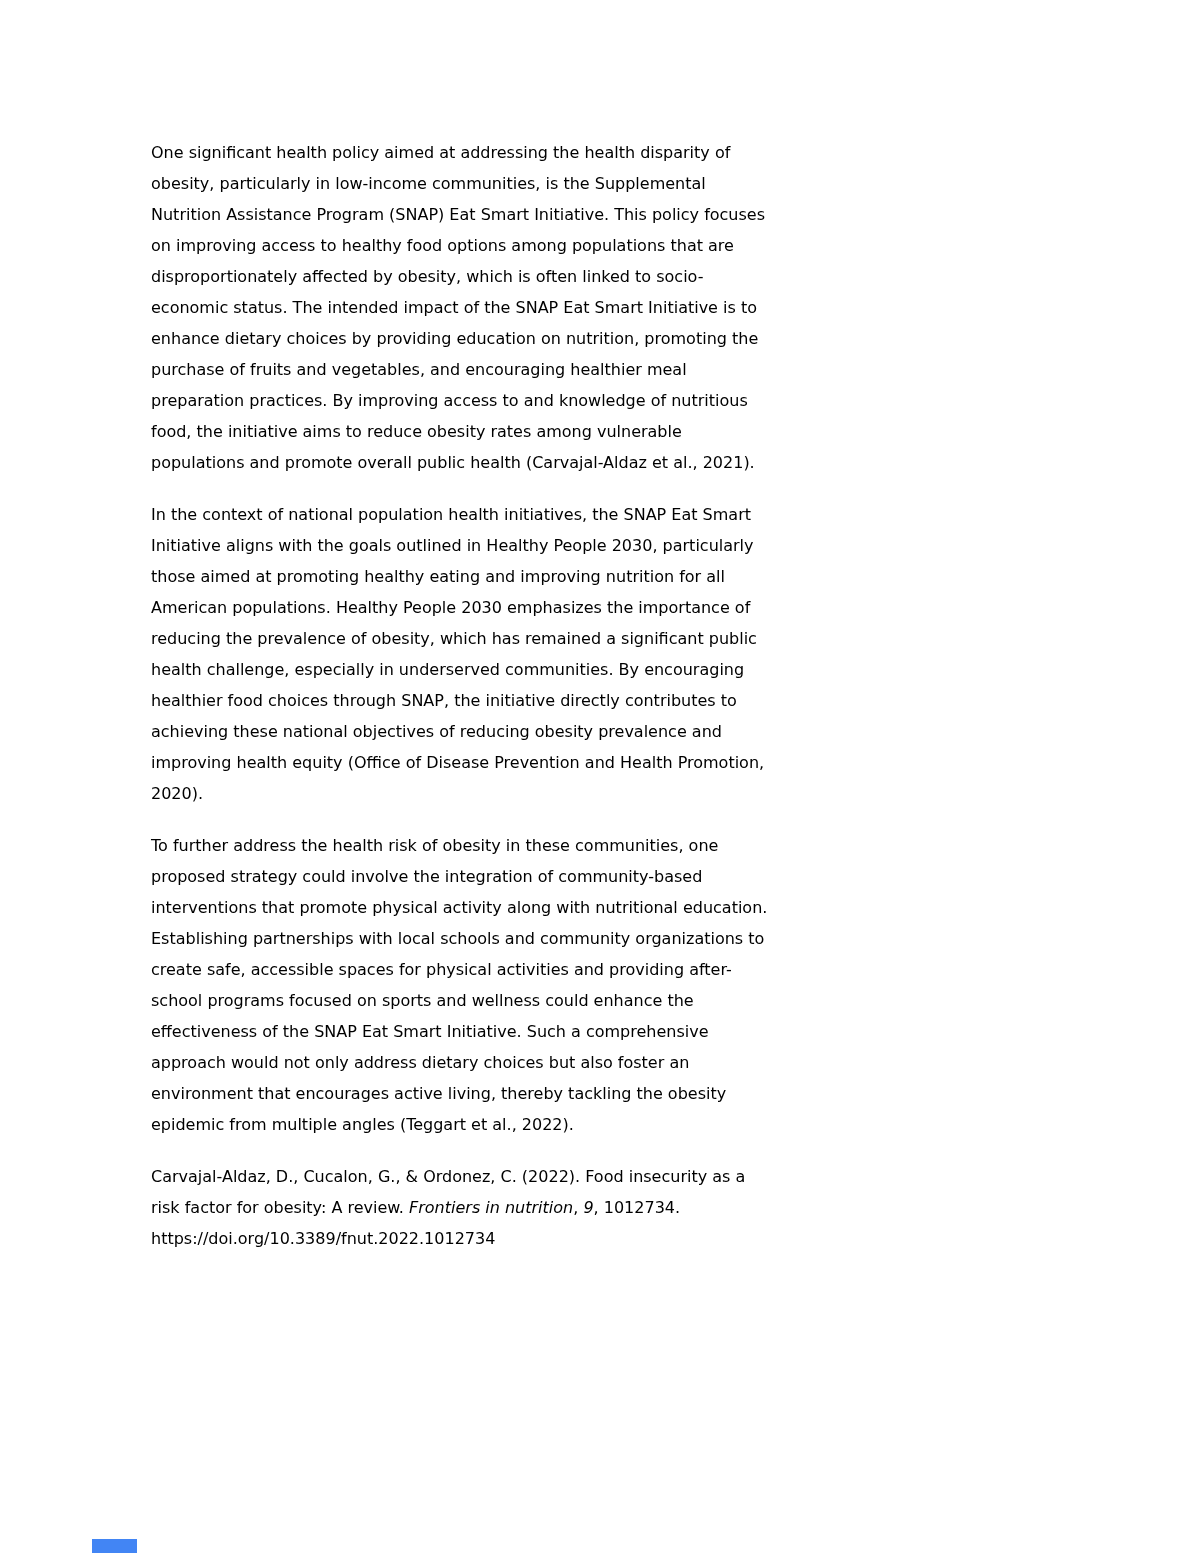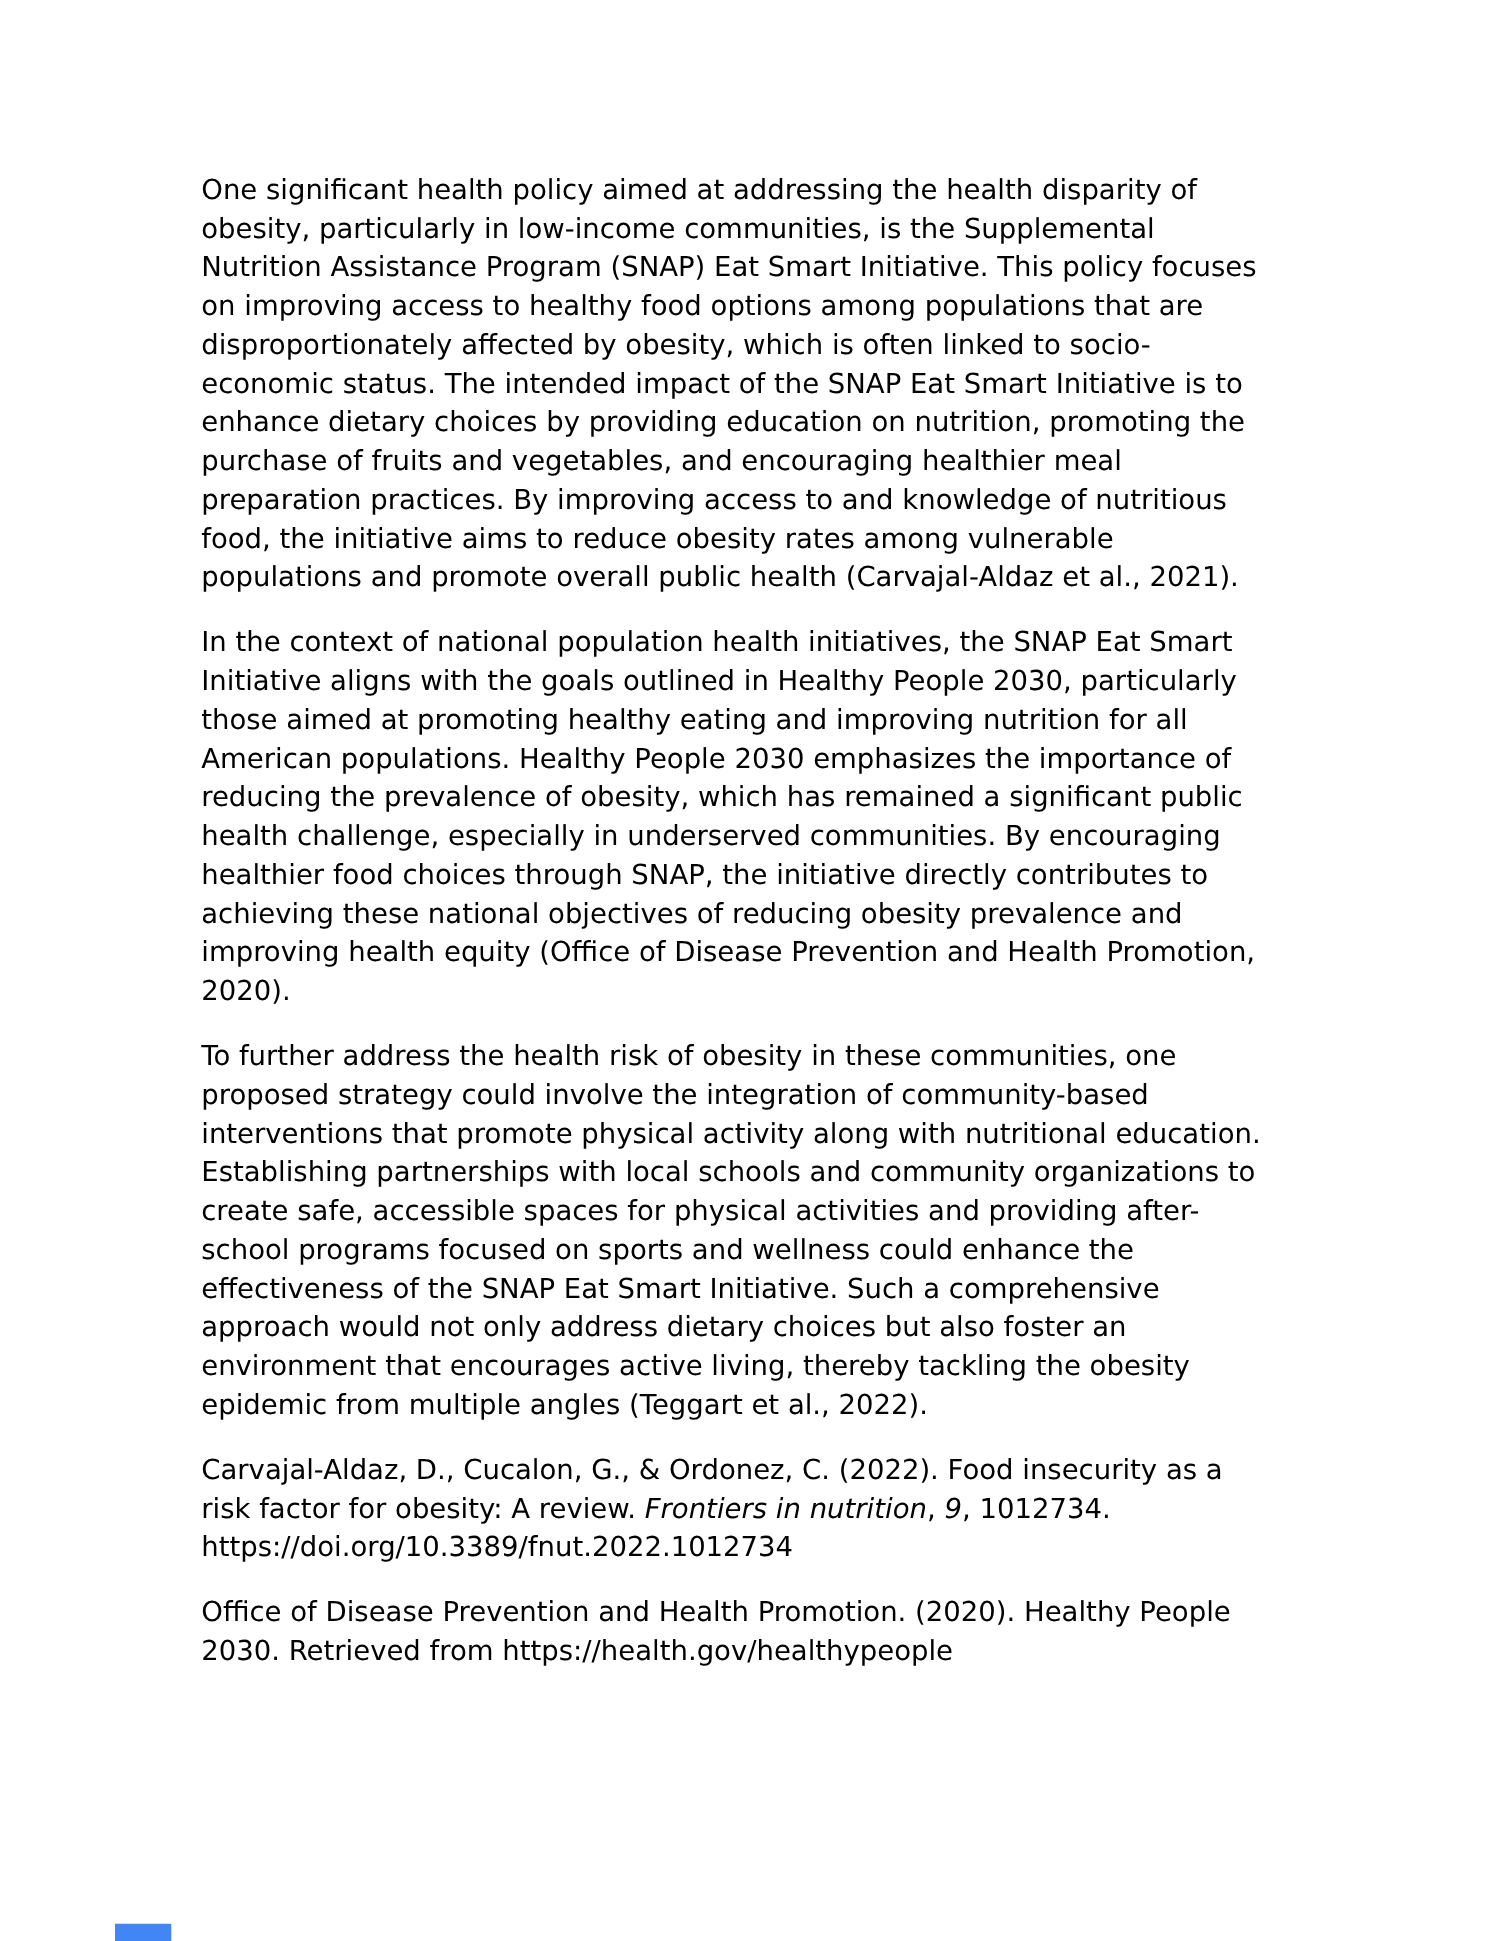--- a/index.html
+++ b/index.html
@@ -12,23 +12,23 @@
     overflow: hidden;
     font-family: "DejaVu Sans", sans-serif;
   }
   .doc {
     position: absolute;
     left: 143px;
     top: 137px;
     width: 917px;
   }
   .para {
-    font-size: 22px;
+    font-size: 16px;
     line-height: 31px;
-    margin: 0 0 21px 18px;
+    margin: 0 0 21px 8px;
     white-space: pre-line;
     text-align: left;
   }
   .para em { font-style: italic; }
   .blue-artifact {
     position: absolute;
     left: 92px;
     top: 1539px;
     width: 45px;
     height: 14px;
@@ -65,17 +65,15 @@
 Establishing partnerships with local schools and community organizations to
 create safe, accessible spaces for physical activities and providing after-
 school programs focused on sports and wellness could enhance the
 effectiveness of the SNAP Eat Smart Initiative. Such a comprehensive
 approach would not only address dietary choices but also foster an
 environment that encourages active living, thereby tackling the obesity
 epidemic from multiple angles (Teggart et al., 2022).</p>
   <p class="para"><span>Carvajal-Aldaz, D., Cucalon, G., &amp; Ordonez, C. (2022). Food insecurity as a
 risk factor for obesity: A review. </span><em>Frontiers in nutrition</em><span>, </span><em>9</em><span>, 1012734.
 https://doi.org/10.3389/fnut.2022.1012734</span></p>
-  <p class="para">Office of Disease Prevention and Health Promotion. (2020). Healthy People
-2030. Retrieved from https://health.gov/healthypeople</p>
 </div>
 
 <div class="blue-artifact" style="background:#4285f4"></div>
 
 </body></html>

